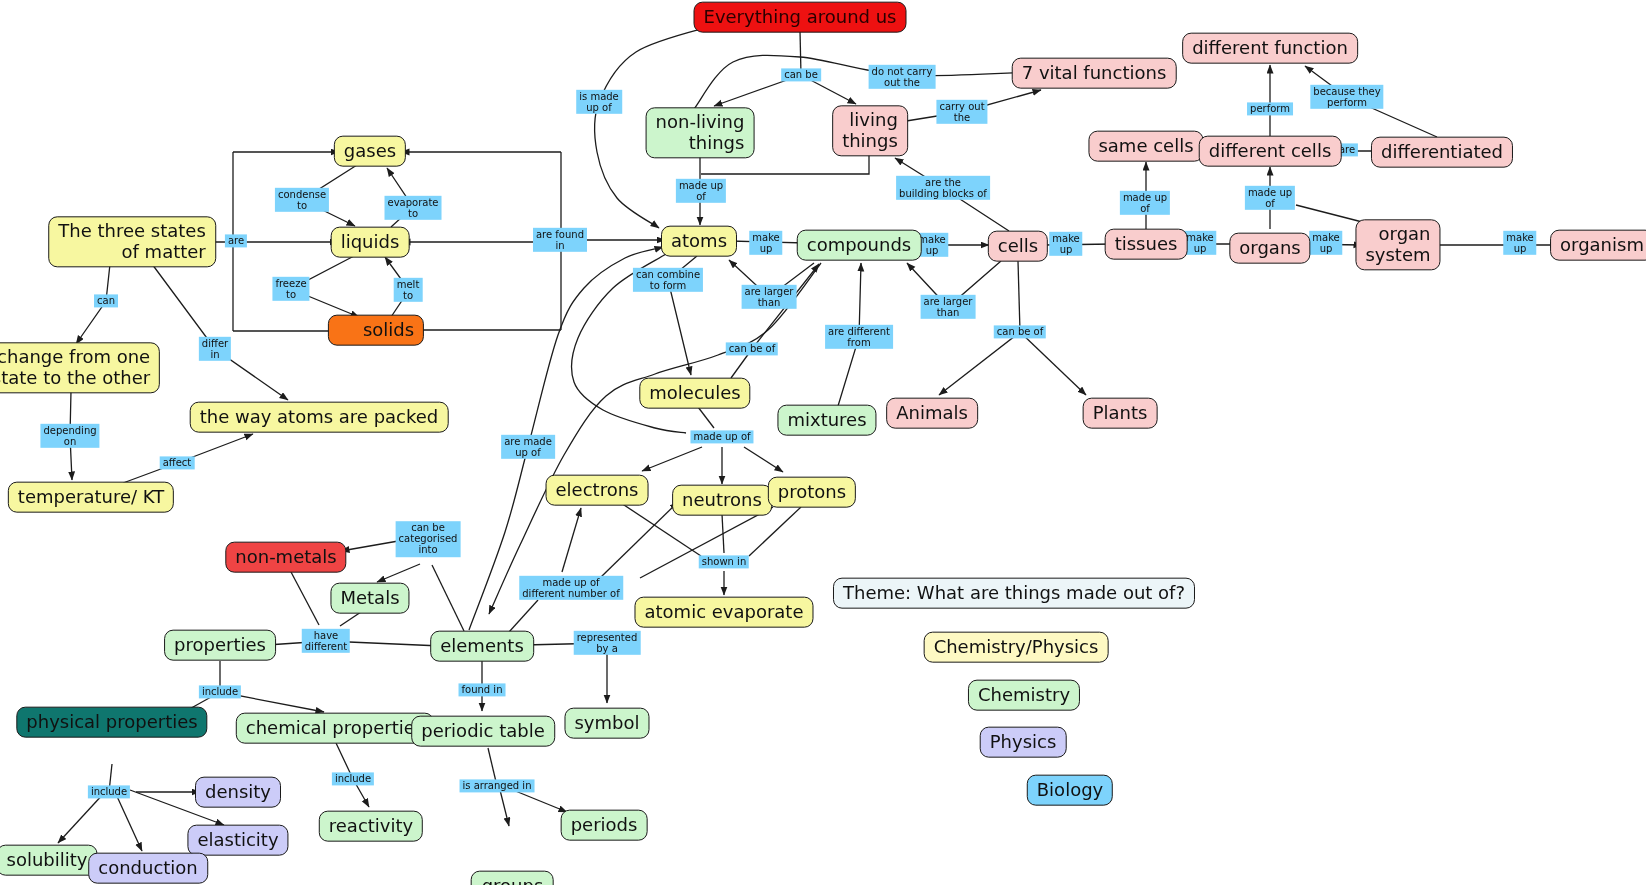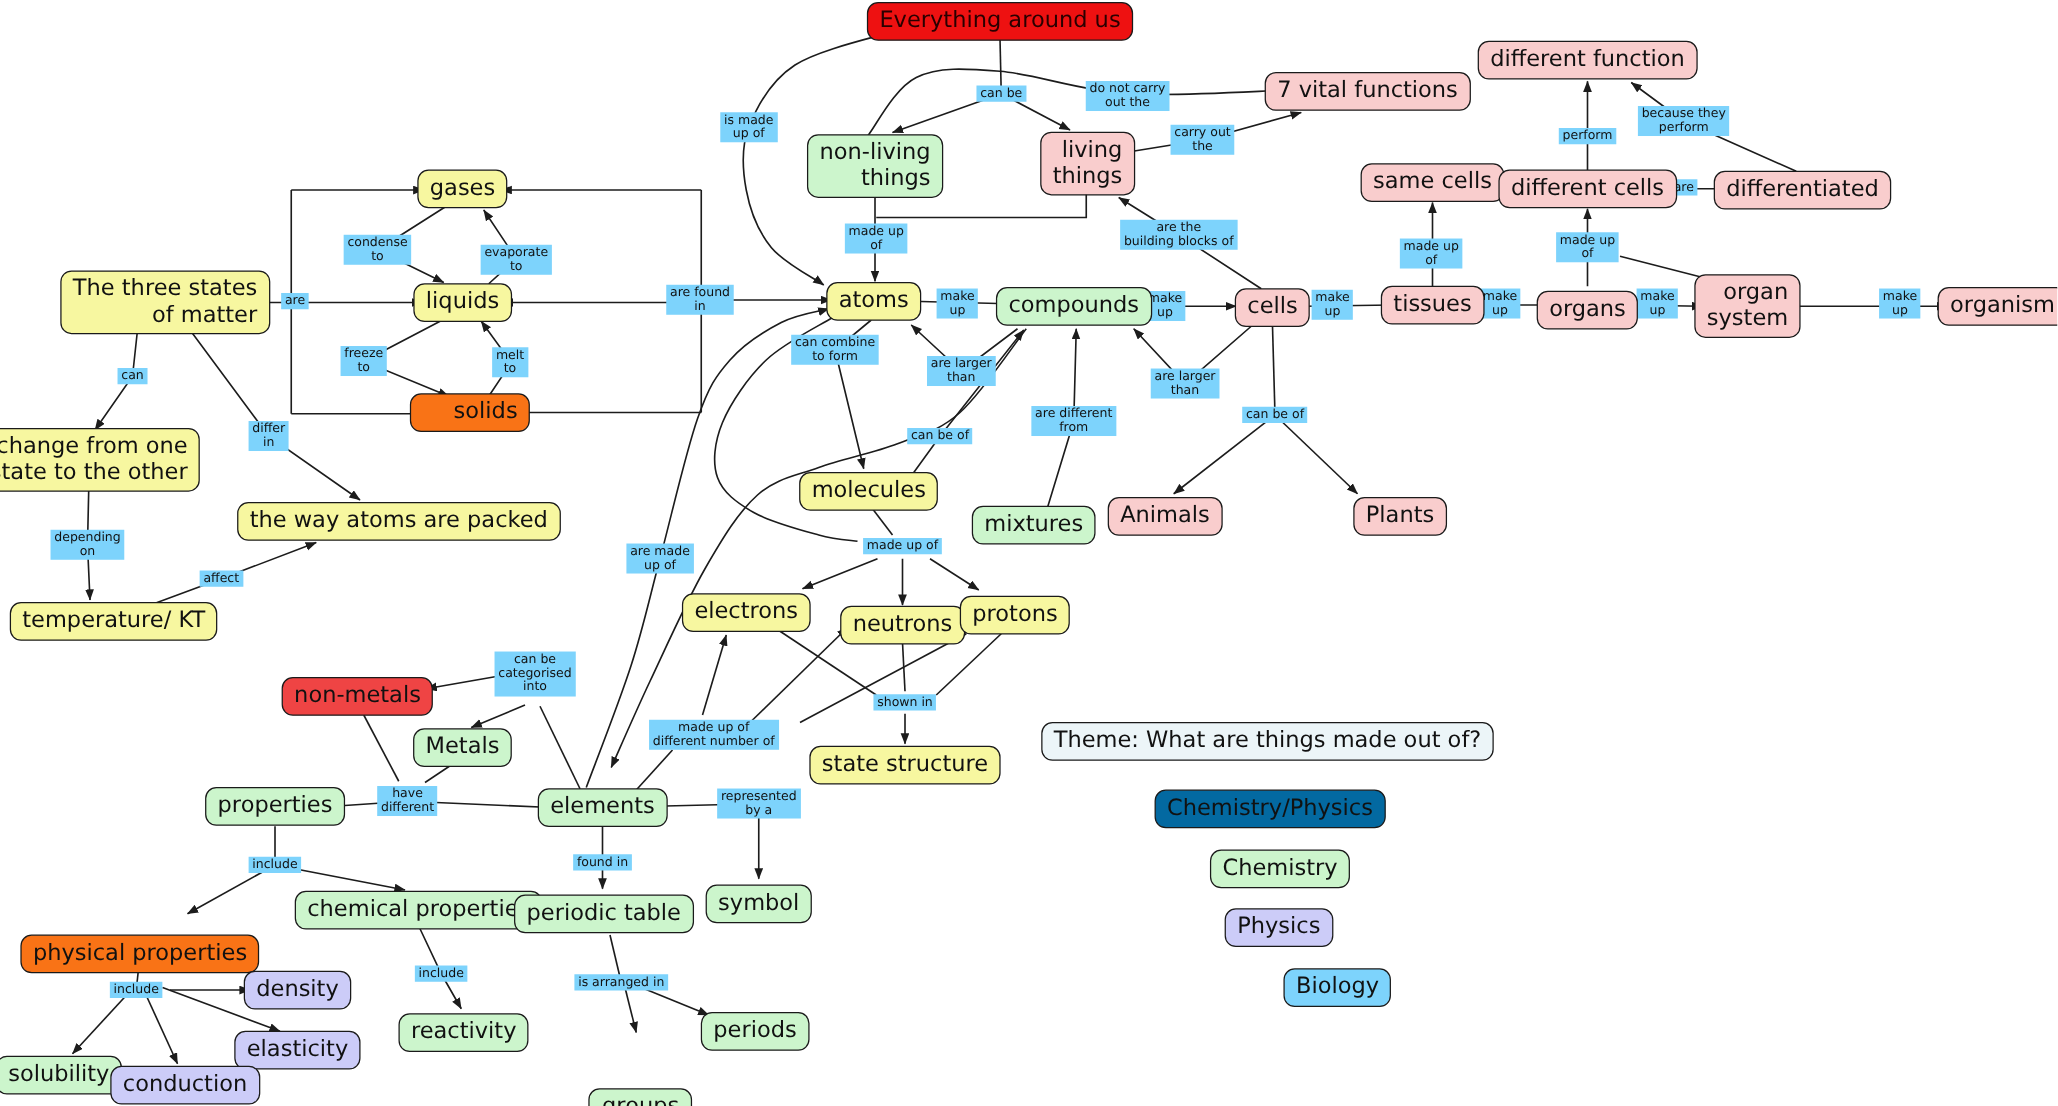--- a/index.html
+++ b/index.html
@@ -215,30 +215,30 @@
     <div class="node" style="left: 695px; top: 393px; background: rgb(247, 247, 160);">molecules</div>
     <div class="node" style="left: 827px; top: 420px; background: rgb(204, 245, 204);">mixtures</div>
     <div class="node" style="left: 932px; top: 413px; background: rgb(249, 205, 205);">Animals</div>
     <div class="node" style="left: 1120px; top: 413px; background: rgb(249, 205, 205);">Plants</div>
     <div class="node" style="left: 73px; top: 497px; background: rgb(247, 247, 160); margin-left: 18px;">temperature/ KT</div>
     <div class="node" style="left: 597px; top: 490px; background: rgb(247, 247, 160);">electrons</div>
     <div class="node" style="left: 722px; top: 500px; background: rgb(247, 247, 160);">neutrons</div>
     <div class="node" style="left: 812px; top: 492px; background: rgb(247, 247, 160);">protons</div>
     <div class="node" style="left: 286px; top: 557px; background: #ef4444;">non-metals</div>
     <div class="node" style="left: 370px; top: 598px; background: rgb(204, 245, 204);">Metals</div>
-    <div class="node" style="left: 724px; top: 612px; background: rgb(247, 247, 160);">state structure</div>
+    <div class="node" style="left: 724px; top: 612px; background: rgb(247, 247, 160);">atomic evaporate</div>
     <div class="node" style="left: 1014px; top: 593px; background: rgb(236, 245, 248);">Theme: What are things made out of?</div>
     <div class="node" style="left: 220px; top: 645px; background: rgb(204, 245, 204);">properties</div>
     <div class="node" style="left: 482px; top: 646px; background: rgb(204, 245, 204);">elements</div>
-    <div class="node" style="left: 1016px; top: 647px; background: #0369a1;">Chemistry/Physics</div>
+    <div class="node" style="left: 1016px; top: 647px; background: #fef9c3;">Chemistry/Physics</div>
     <div class="node" style="left: 1024px; top: 695px; background: rgb(204, 245, 204);">Chemistry</div>
     <div class="node" style="left: 607px; top: 723px; background: rgb(204, 245, 204);">symbol</div>
     <div class="node" style="left: 335px; top: 728px; background: rgb(204, 245, 204);">chemical properties</div>
     <div class="node" style="left: 483px; top: 731px; background: rgb(204, 245, 204);">periodic table</div>
-    <div class="node" style="left: 112px; top: 763px; background: #f97316;">physical properties</div>
+    <div class="node" style="left: 112px; top: 722px; background: #0f766e;">physical properties</div>
     <div class="node" style="left: 1023px; top: 742px; background: rgb(204, 204, 248);">Physics</div>
     <div class="node" style="left: 238px; top: 792px; background: rgb(204, 204, 248);">density</div>
     <div class="node" style="left: 1070px; top: 790px; background: #7dd3fc;">Biology</div>
     <div class="node" style="left: 371px; top: 826px; background: rgb(204, 245, 204);">reactivity</div>
     <div class="node" style="left: 238px; top: 840px; background: rgb(204, 204, 248);">elasticity</div>
     <div class="node" style="left: 47px; top: 860px; background: rgb(204, 245, 204);">solubility</div>
     <div class="node" style="left: 148px; top: 868px; background: rgb(204, 204, 248);">conduction</div>
     <div class="node" style="left: 512px; top: 886px; background: rgb(204, 245, 204); padding-left: 10px;">groups</div>
     <div class="node" style="left: 604px; top: 825px; background: rgb(204, 245, 204);">periods</div>
   </div>

